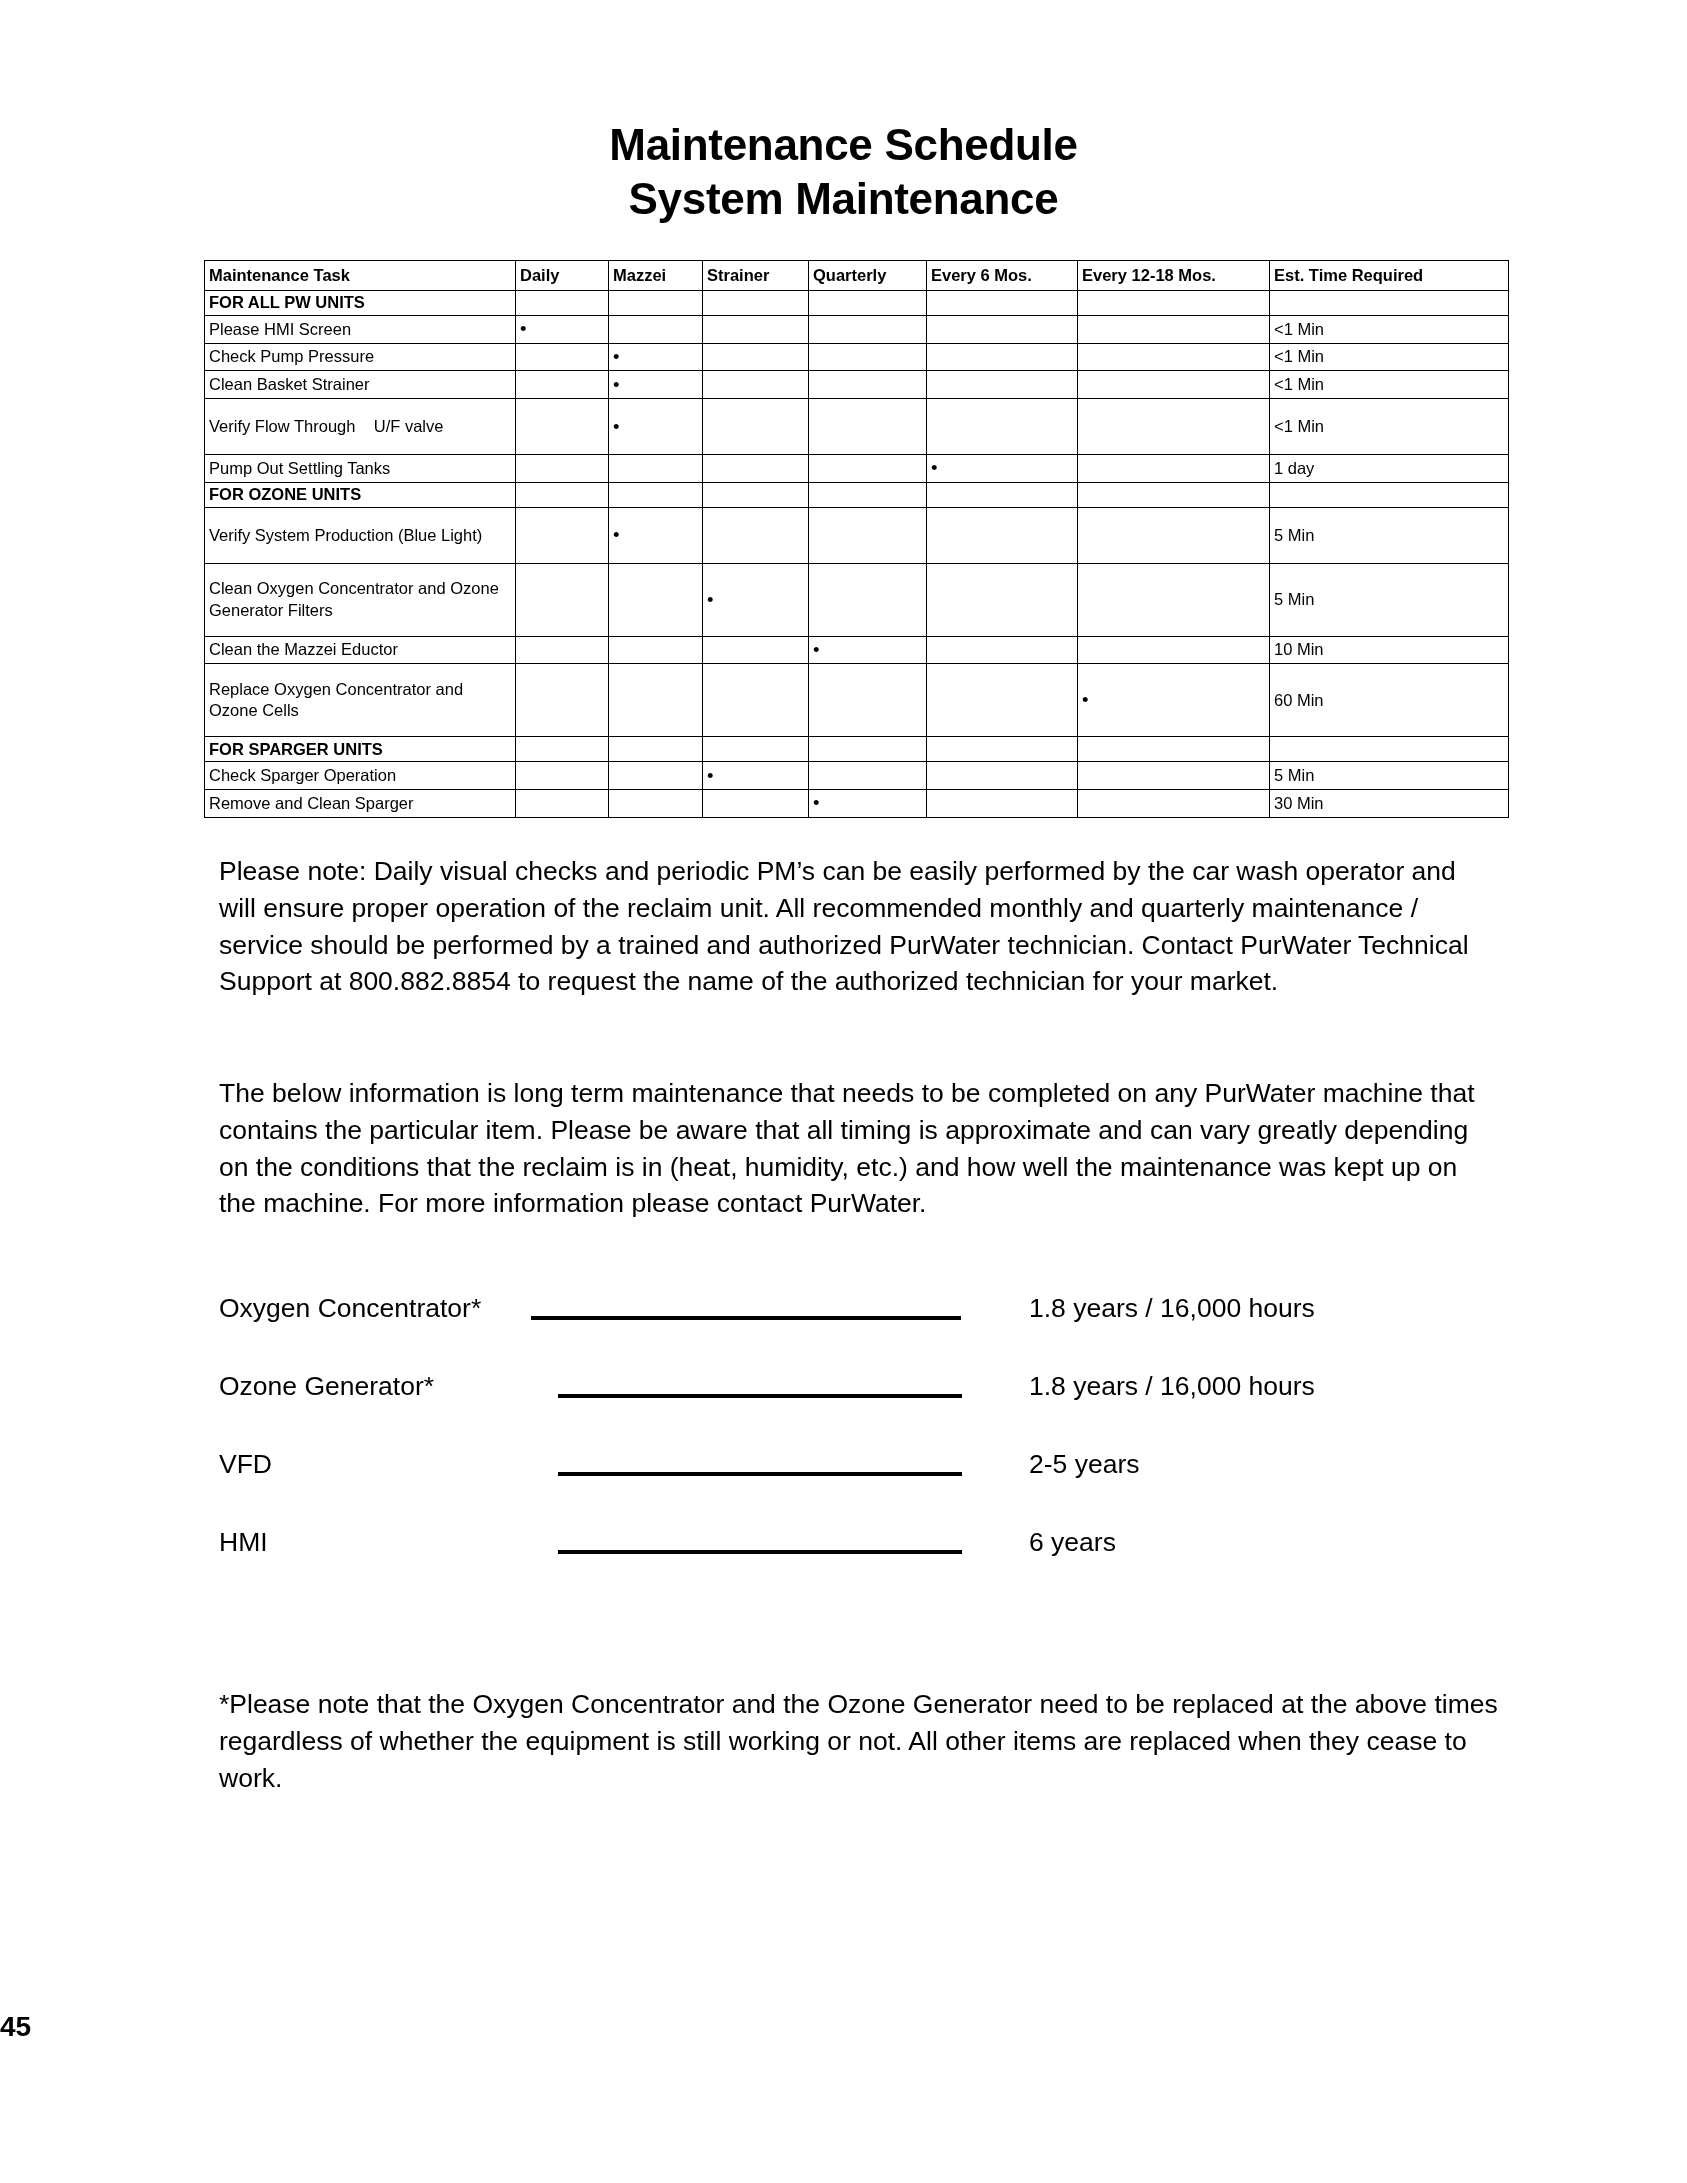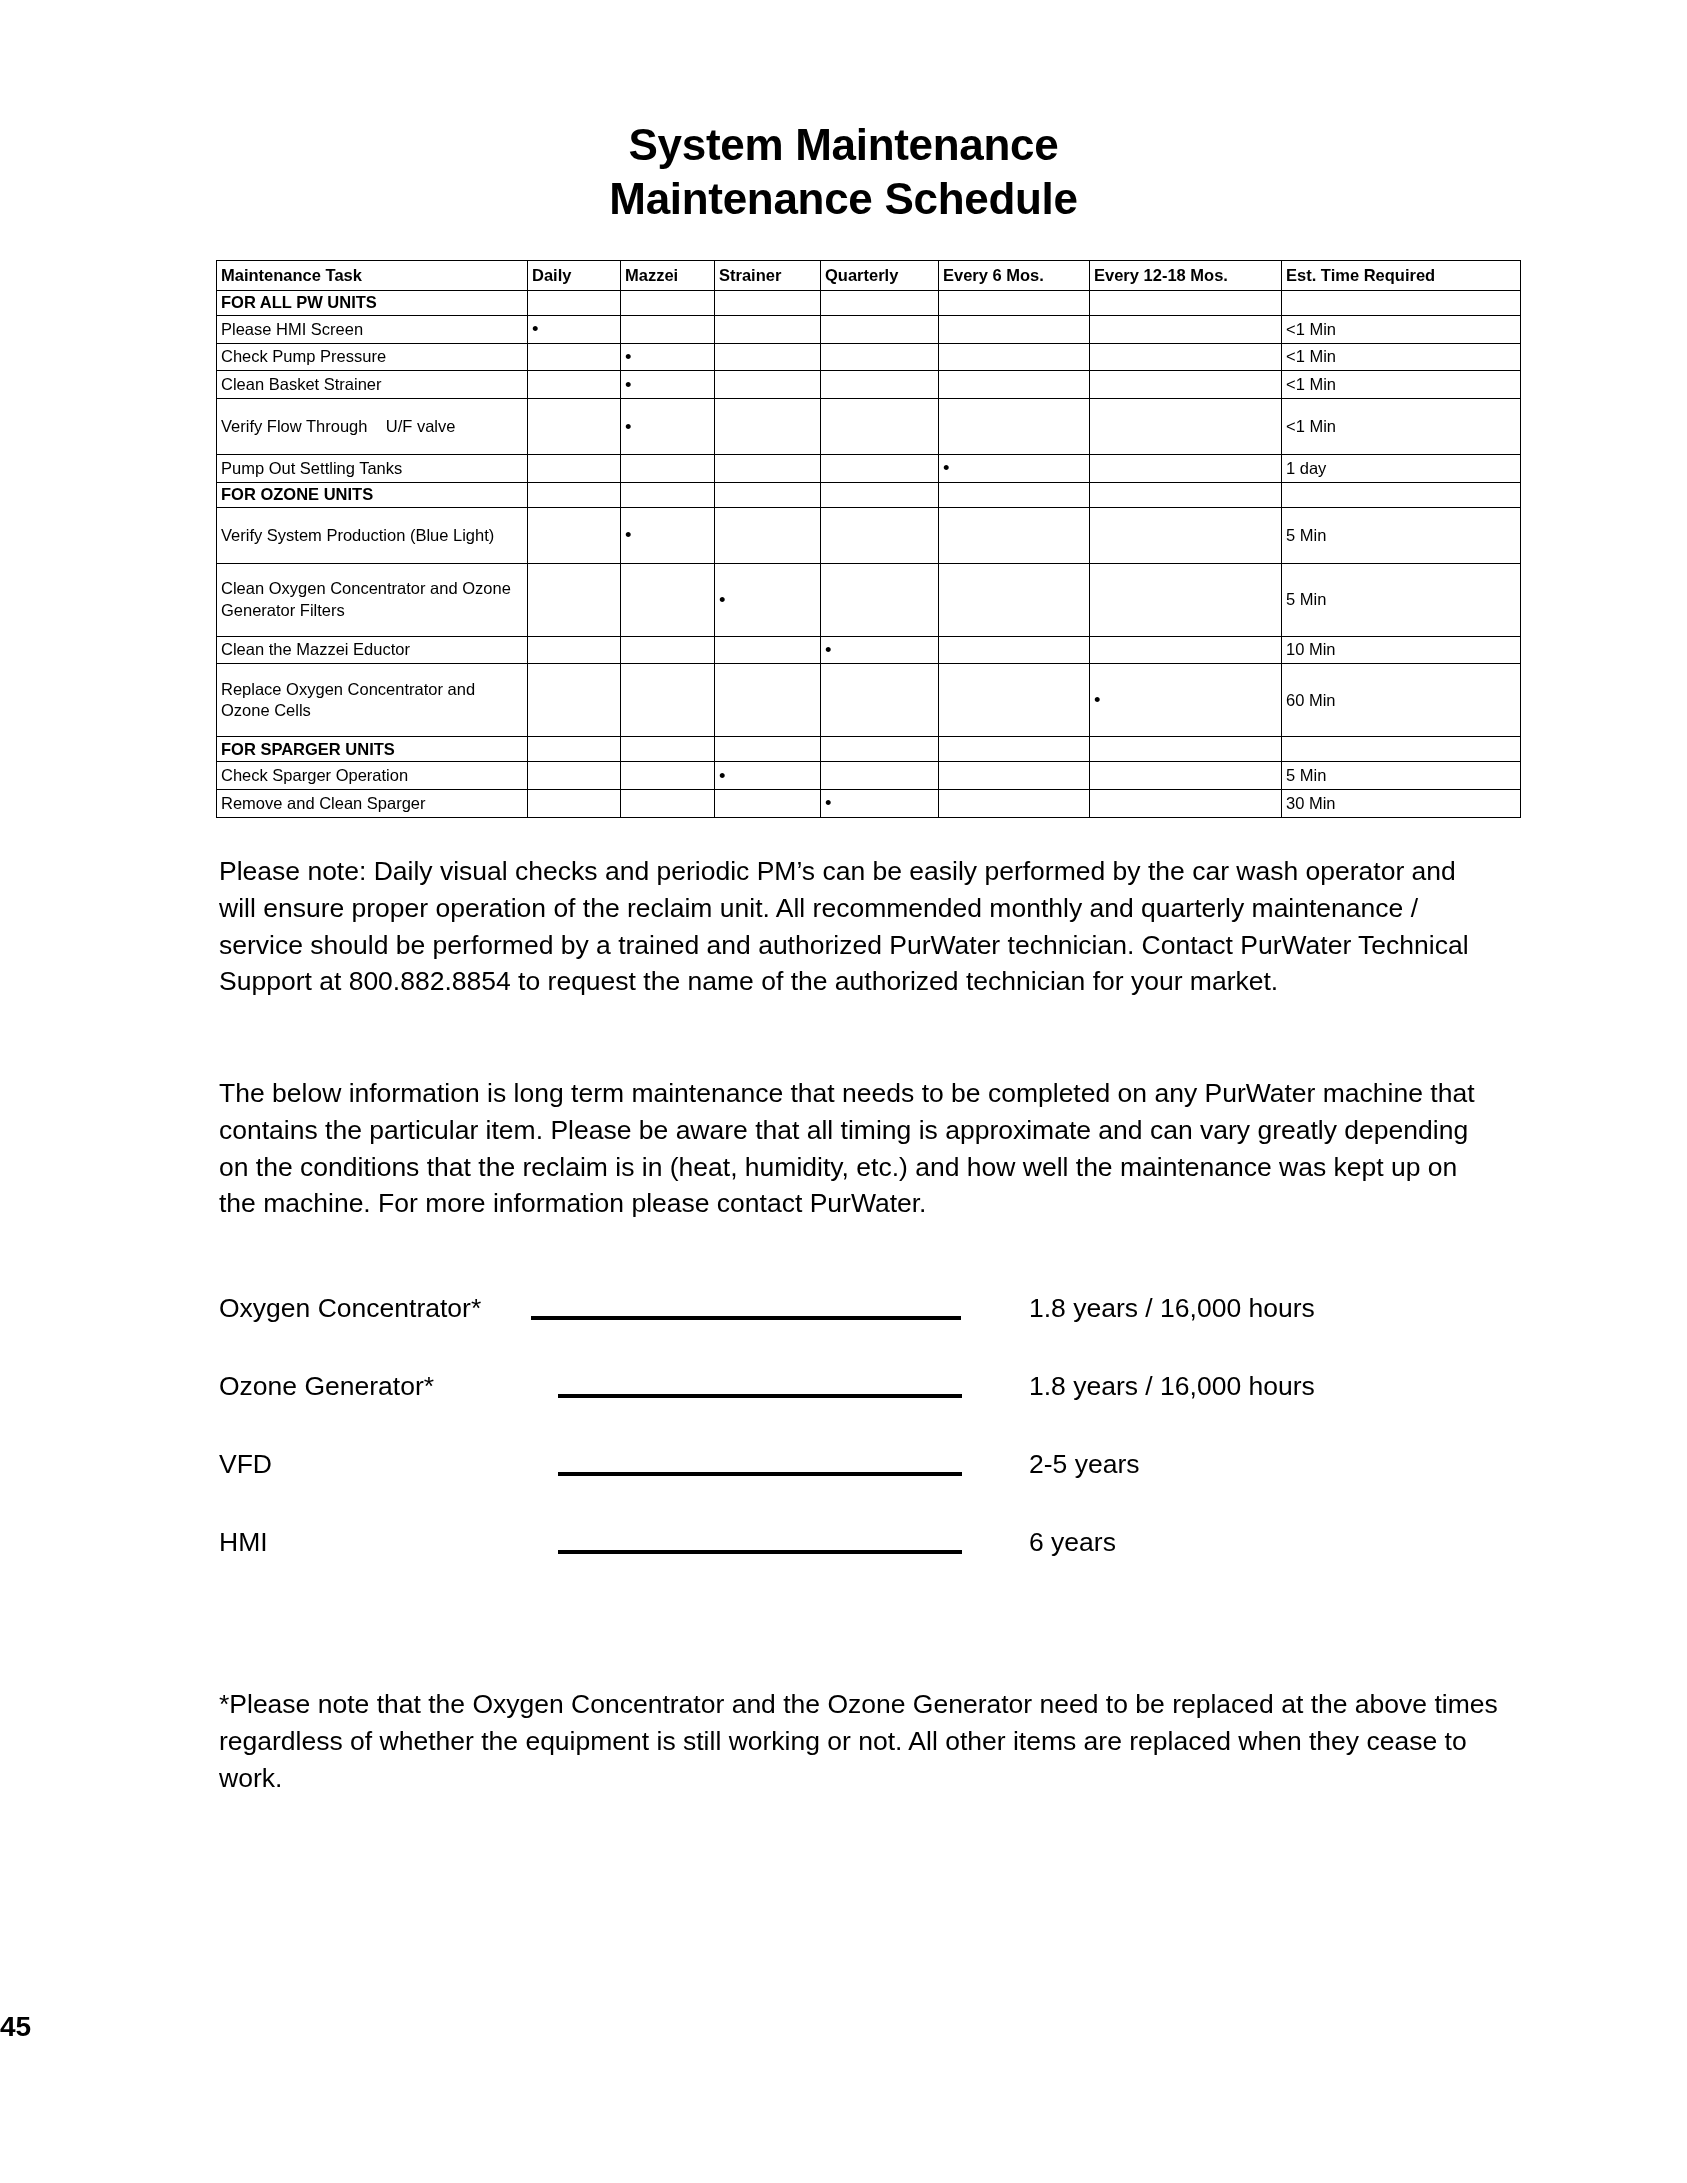--- a/index.html
+++ b/index.html
@@ -35,21 +35,21 @@
     font-size: 44px;
     font-weight: bold;
     line-height: 1.22;
     letter-spacing: -0.3px;
   }
 
   
   .sched-table {
     position: absolute;
     top: 260px;
-    left: 216px;
+    left: 204px;
     width: 1303px;
     border-collapse: collapse;
     table-layout: fixed;
     font-size: 16.5px;
   }
   .sched-table td, .sched-table th {
     border: 1.3px solid #000000;
     padding: 1.3px 4px;
     vertical-align: middle;
     text-align: left;
@@ -140,22 +140,22 @@
     font-size: 28px;
     font-weight: bold;
   }
 </style>
 </head>
 <body>
 
 <div class="page">
 
   <div class="title-block">
+    <div class="title-line">Maintenance Schedule</div>
     <div class="title-line">System Maintenance</div>
-    <div class="title-line">Maintenance Schedule</div>
   </div>
 
   <table class="sched-table">
     <colgroup>
       <col class="c-task">
         <col class="c-daily">
         <col class="c-weekly">
         <col class="c-month">
       <col class="c-quart">
         <col class="c-six">

